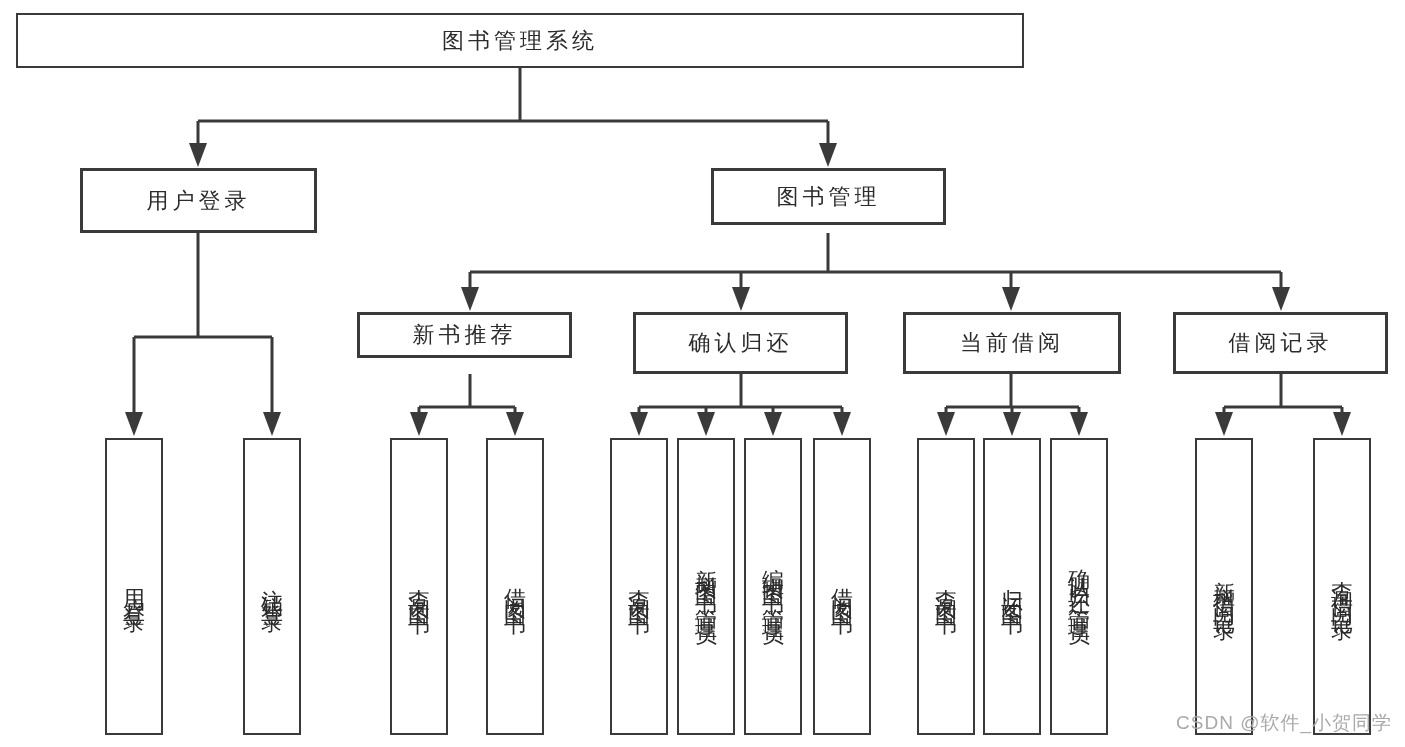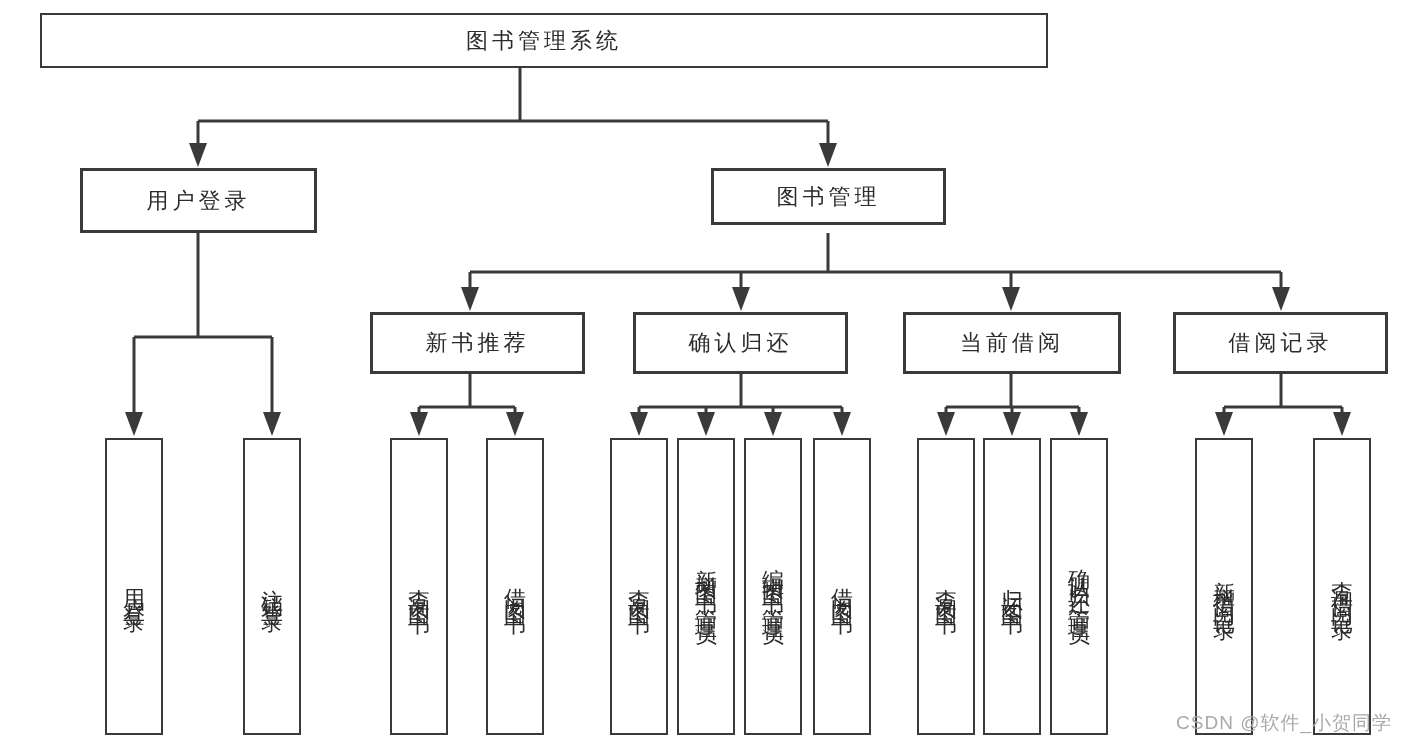--- a/index.html
+++ b/index.html
@@ -16,21 +16,21 @@
     background:#ffffff;
     border:3px solid #3a3a3a;
     display:flex;align-items:center;justify-content:center;
     color:#2b2b2b;
     font-size:22px;
     letter-spacing:4px;
     z-index:2;
     box-sizing:border-box;
     white-space:nowrap;
   }
-  .root{border-width:2px;margin-left:24px;}
+  .root{border-width:2px;}
   .vbox{
     border-width:2px;
     writing-mode:vertical-rl;
     text-orientation:mixed;
     letter-spacing:8px;
     line-height:1;
     white-space:normal;
   }
   .watermark{
     position:absolute;
@@ -101,21 +101,21 @@
              M1070 412h18l-9 24z
              M1215 412h18l-9 24z
              M1333 412h18l-9 24z"></path>
   </svg>
 
   <div class="box root" style="left:16px;top:13px;width:1008px;height:55px">图书管理系统</div>
 
   <div class="box" style="left:80px;top:168px;width:237px;height:65px">用户登录</div>
   <div class="box" style="left:711px;top:168px;width:235px;height:57px">图书管理</div>
 
-  <div class="box" style="left:370px;top:312px;width:215px;height:62px">新书推荐</div>
+  <div class="box" style="left:357px;top:312px;width:215px;height:46px">新书推荐</div>
   <div class="box" style="left:633px;top:312px;width:215px;height:62px">确认归还</div>
   <div class="box" style="left:903px;top:312px;width:218px;height:62px">当前借阅</div>
   <div class="box" style="left:1173px;top:312px;width:215px;height:62px">借阅记录</div>
 
   <div class="box vbox" style="left:105px;top:438px;width:58px;height:297px">用户登录</div>
   <div class="box vbox" style="left:243px;top:438px;width:58px;height:297px">注销登录</div>
 
   <div class="box vbox" style="left:390px;top:438px;width:58px;height:297px">查询图书</div>
   <div class="box vbox" style="left:486px;top:438px;width:58px;height:297px">借阅图书</div>
 

